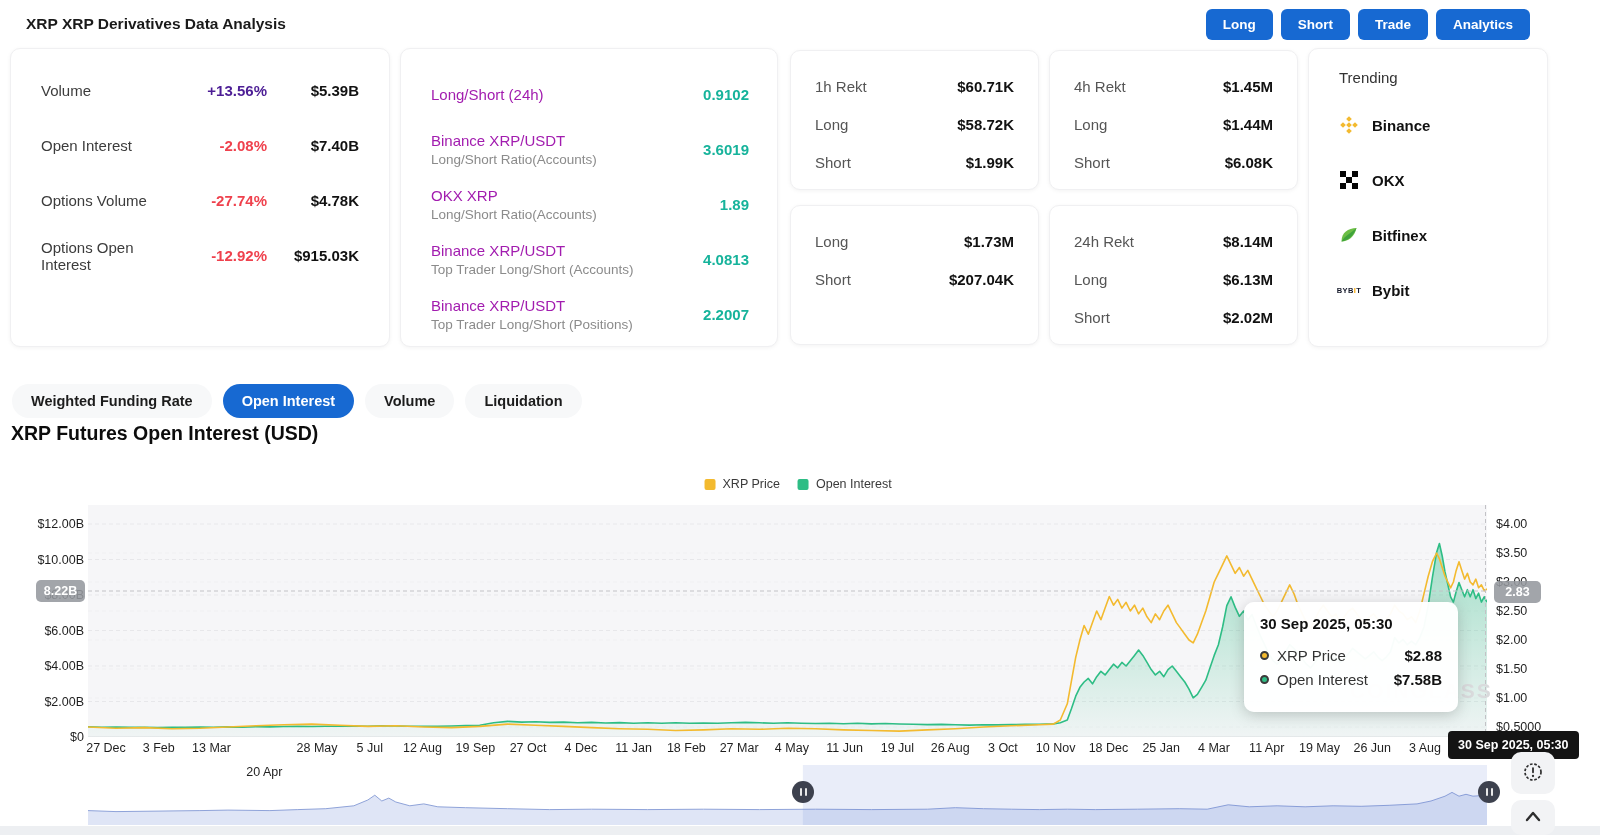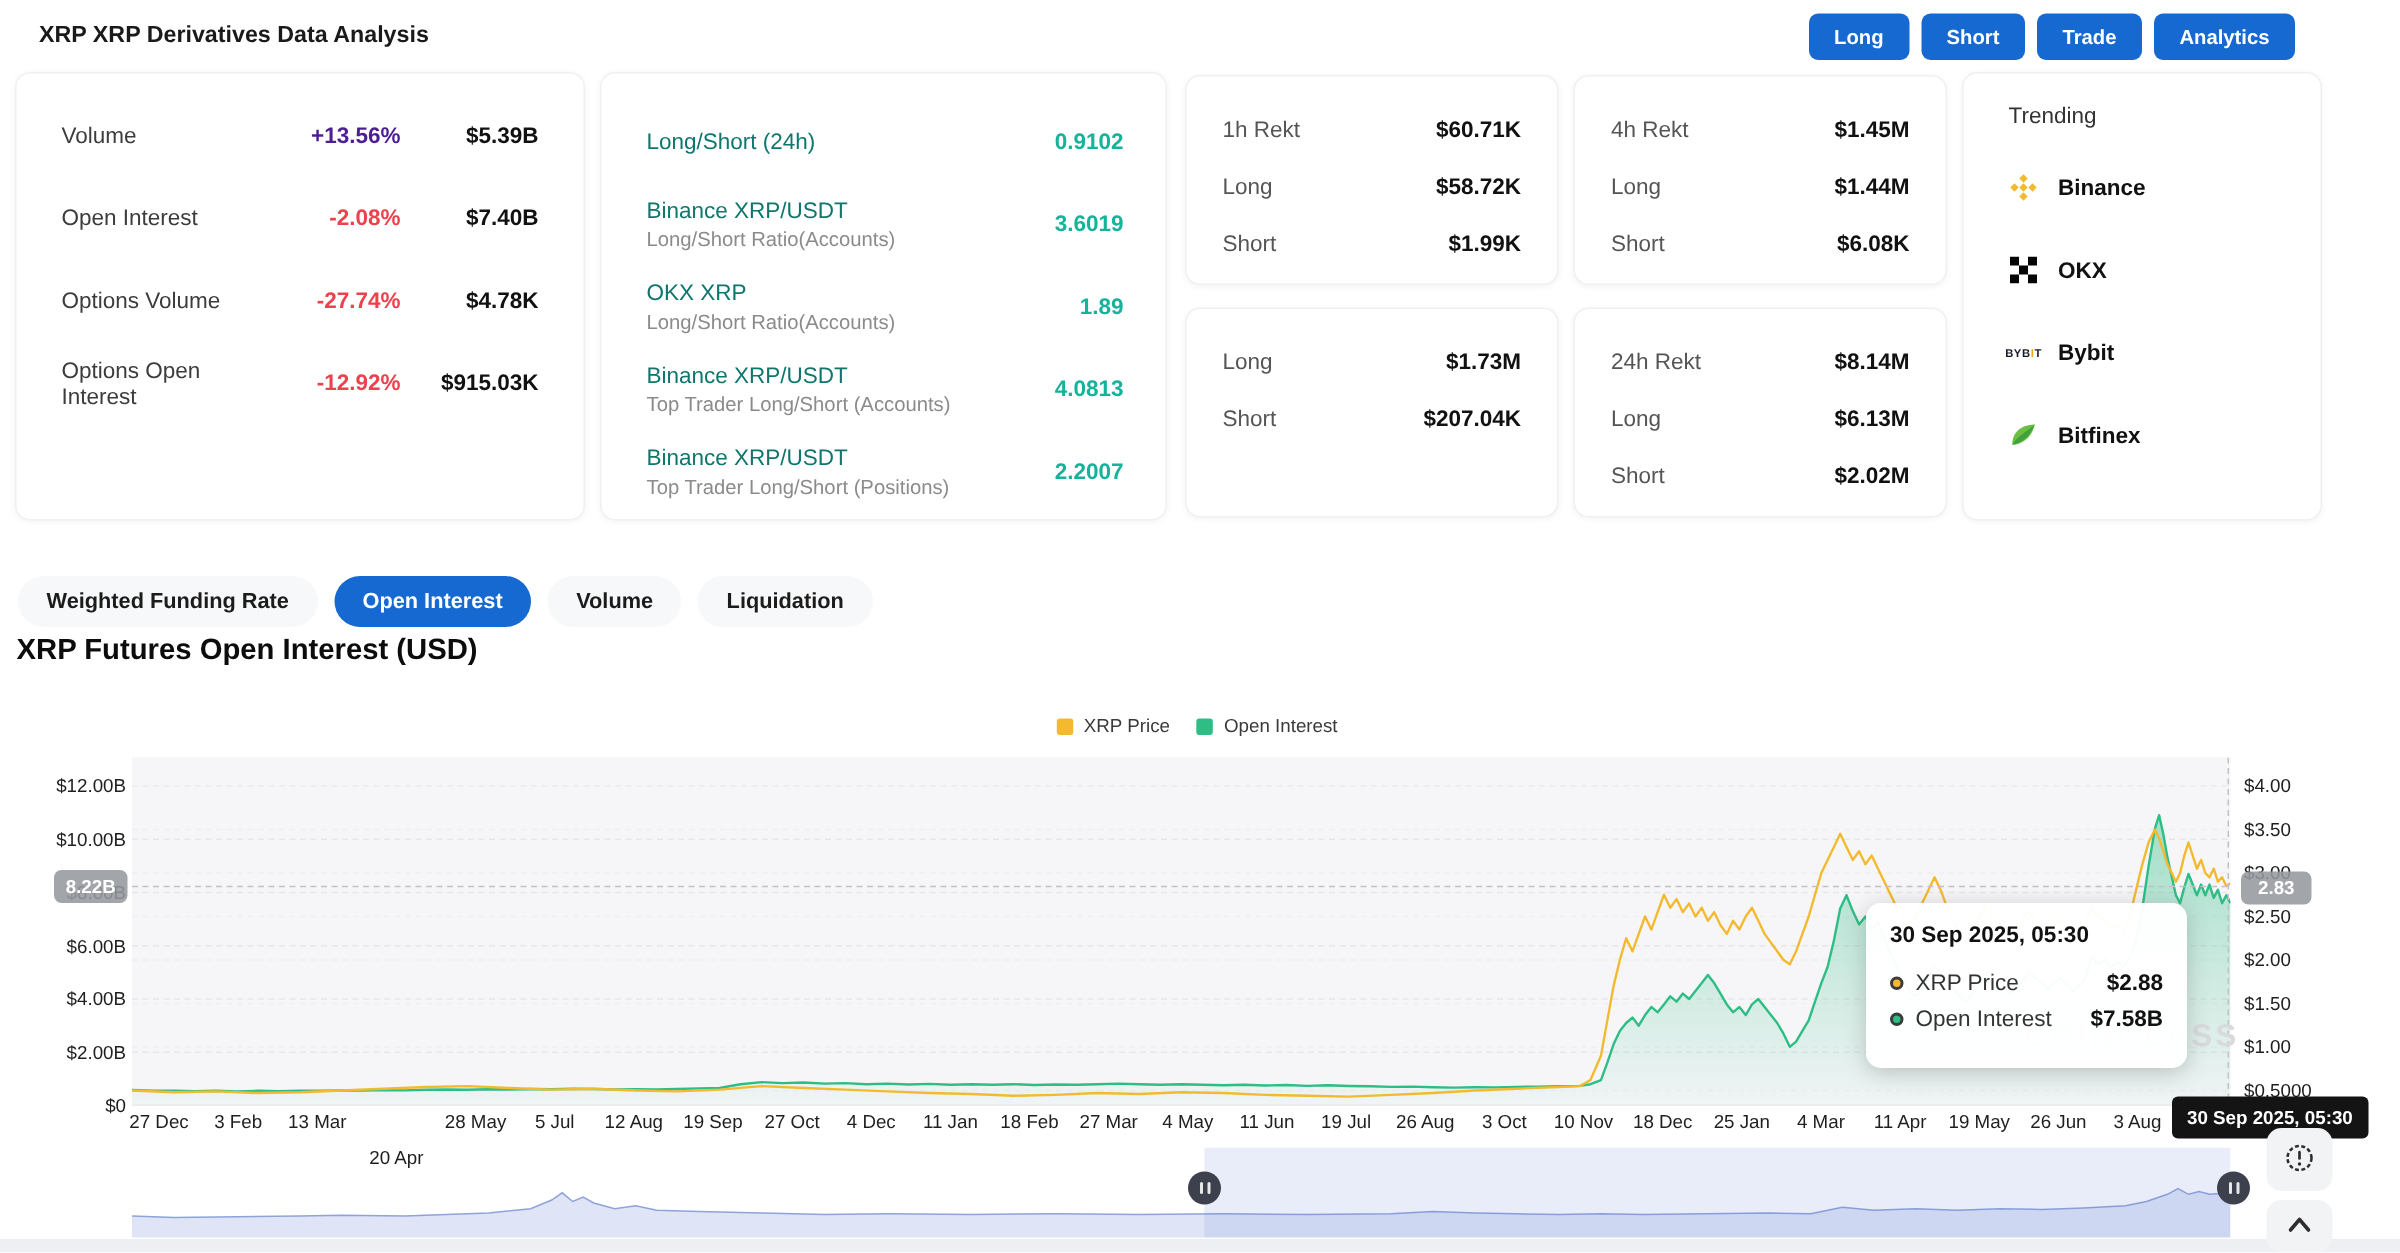--- a/index.html
+++ b/index.html
@@ -21,21 +21,21 @@
   .stats-card { left:10px; top:48px; width:380px; height:299px; padding:14px 0; }
   .stat-row { display:flex; align-items:center; height:55px; padding:0 30px; }
   .stat-label { flex:1; font-size:15px; color:#3c3c3c; }
   .stat-change { width:110px; text-align:right; font-size:15px; font-weight:600; }
   .stat-value { width:92px; text-align:right; font-size:15px; font-weight:600; color:#111; }
   .up { color:#4c1d95; } .down { color:#ef414d; }
 
   .ratios-card { left:400px; top:48px; width:378px; height:299px; padding:18px 0; }
   .ratio-row { display:flex; align-items:center; height:55px; padding:0 28px 0 30px; }
   .ratio-text { flex:1; }
-  .ratio-title { font-size:15px; color:#0f766e; }
+  .ratio-title { font-size:15px; color:#a21caf; }
   .ratio-subtitle { font-size:13.5px; color:#8b8b8b; margin-top:3px; }
   .ratio-value { font-size:15px; font-weight:600; color:#16b39b; }
 
   .rekt-card { width:249px; height:140px; padding:16px 0; }
   .rekt-row { display:flex; align-items:center; height:38px; padding:0 24px; }
   .rekt-lab { flex:1; font-size:15px; color:#555; }
   .rekt-val { font-size:15px; font-weight:600; color:#111; }
 
   .trending-card { left:1308px; top:48px; width:240px; height:299px; padding:20px 0 0 30px; }
   .trending-title { font-size:15px; color:#333; height:28px; }
@@ -249,32 +249,32 @@
           <rect x="6" y="6" width="6" height="6"></rect>
               <rect x="0" y="12" width="6" height="6"></rect>
           <rect x="12" y="12" width="6" height="6"></rect>
             </g>
           </svg>
       </span>
       <span class="trend-name">OKX</span>
     </div>
     <div class="trend-item">
       <span class="exch-icon">
-        <span class="bybit-word">BYB<span class="accent">I</span>T</span>
-      </span>
-      <span class="trend-name">Bybit</span>
-    </div>
-    <div class="trend-item">
-      <span class="exch-icon">
         <svg width="20" height="20" viewBox="0 0 20 20">
           <path d="M2.5 16.5 C2.5 7.5 9 3.2 17.5 3 C15.6 11.5 9.5 16.5 2.5 16.5 Z" fill="#6cbe45"></path>
           <path d="M2.5 16.5 C9 15.5 14.5 11 17.5 3 C12 8 6 10.5 2.5 16.5 Z" fill="#3fa33c"></path>
           </svg>
       </span>
       <span class="trend-name">Bitfinex</span>
+    </div>
+    <div class="trend-item">
+      <span class="exch-icon">
+        <span class="bybit-word">BYB<span class="accent">I</span>T</span>
+      </span>
+      <span class="trend-name">Bybit</span>
     </div>
   </div>
 
   <div class="abs tabs">
     <div class="tab">Weighted Funding Rate</div>
     <div class="tab active">Open Interest</div>
     <div class="tab">Volume</div>
     <div class="tab">Liquidation</div>
   </div>
 

